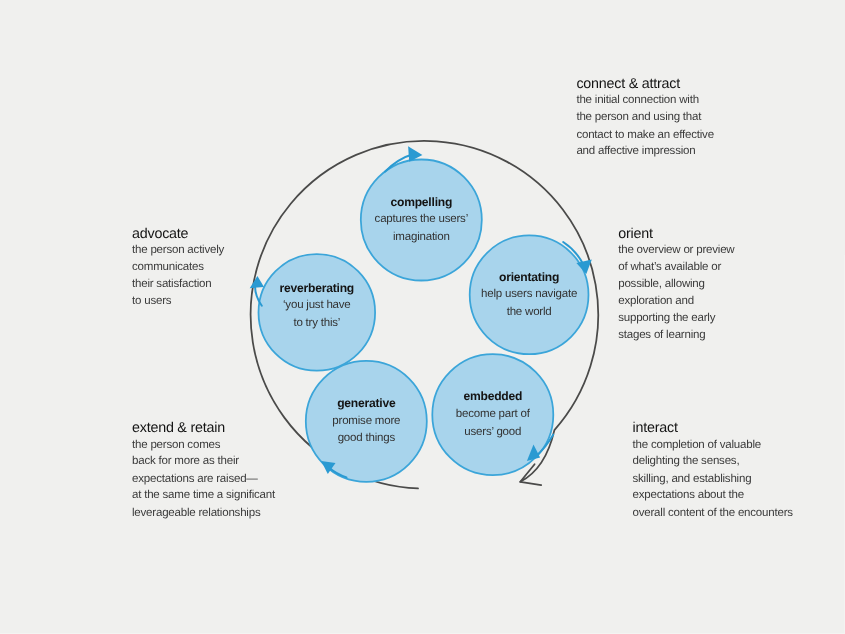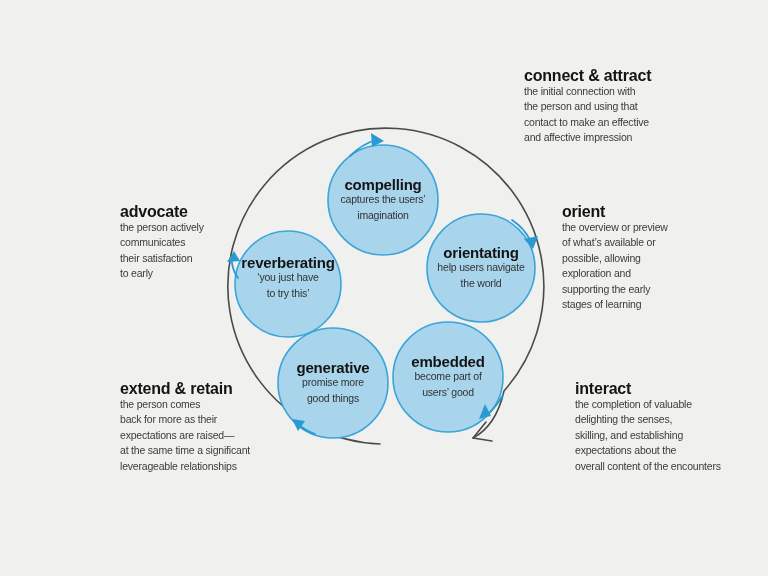--- a/index.html
+++ b/index.html
@@ -12,29 +12,29 @@
 
   .outer-arc { fill:none; stroke:#4a4a49; stroke-width:1.6px; stroke-linecap:round; }
   .node-circle { fill:#a8d4ec; stroke:#3ba5d9; stroke-width:1.6px; }
   .rim-tail { fill:none; stroke:#2a9ad2; stroke-width:1.8px; stroke-linecap:round; }
   .rim-head { fill:#2a9ad2; stroke:none; }
 
   .olabel {
     position:absolute; font-size:10.5px; line-height:15.5px;
     letter-spacing:-0.2px; color:#3b3b3b; white-space:nowrap;
   }
-  .olabel .ot { font-weight:bold; color:#141414; font-size:16px; }
+  .olabel .ot { font-weight:normal; color:#141414; font-size:13px; }
 
   .clabel {
     position:absolute; width:120px; height:120px;
     display:flex; flex-direction:column; align-items:center; justify-content:center;
     text-align:center; font-size:10.5px; line-height:15.5px;
     letter-spacing:-0.2px; color:#333333; white-space:nowrap;
   }
-  .clabel .ct { font-weight:bold; color:#141414; font-size:15px; }
+  .clabel .ct { font-weight:bold; color:#141414; font-size:11px; }
 </style>
 </head>
 <body>
 
 <div class="stage">
 
   <svg width="768" height="576" viewBox="0 0 768 576">
 
     <path class="outer-arc" d="M 380 444 A 158 158 0 1 1 504 391 Q 496 426 473 438"></path>
     <path class="outer-arc" d="M 473 438 L 486 422 M 473 438 L 492 441"></path>
@@ -101,21 +101,21 @@
     <div>expectations are raised—</div>
     <div>at the same time a significant</div>
     <div>leverageable relationships</div>
   </div>
 
   <div class="olabel" style="left:120px; top:204px;">
     <div class="ot">advocate</div>
     <div>the person actively</div>
     <div>communicates</div>
     <div>their satisfaction</div>
-    <div>to early</div>
+    <div>to users</div>
   </div>
 
   <div class="clabel" style="left:323px; top:140px;">
     <div class="ct">compelling</div>
     <div>captures the users’</div>
     <div>imagination</div>
   </div>
 
   <div class="clabel" style="left:421px; top:208px;">
     <div class="ct">orientating</div>

